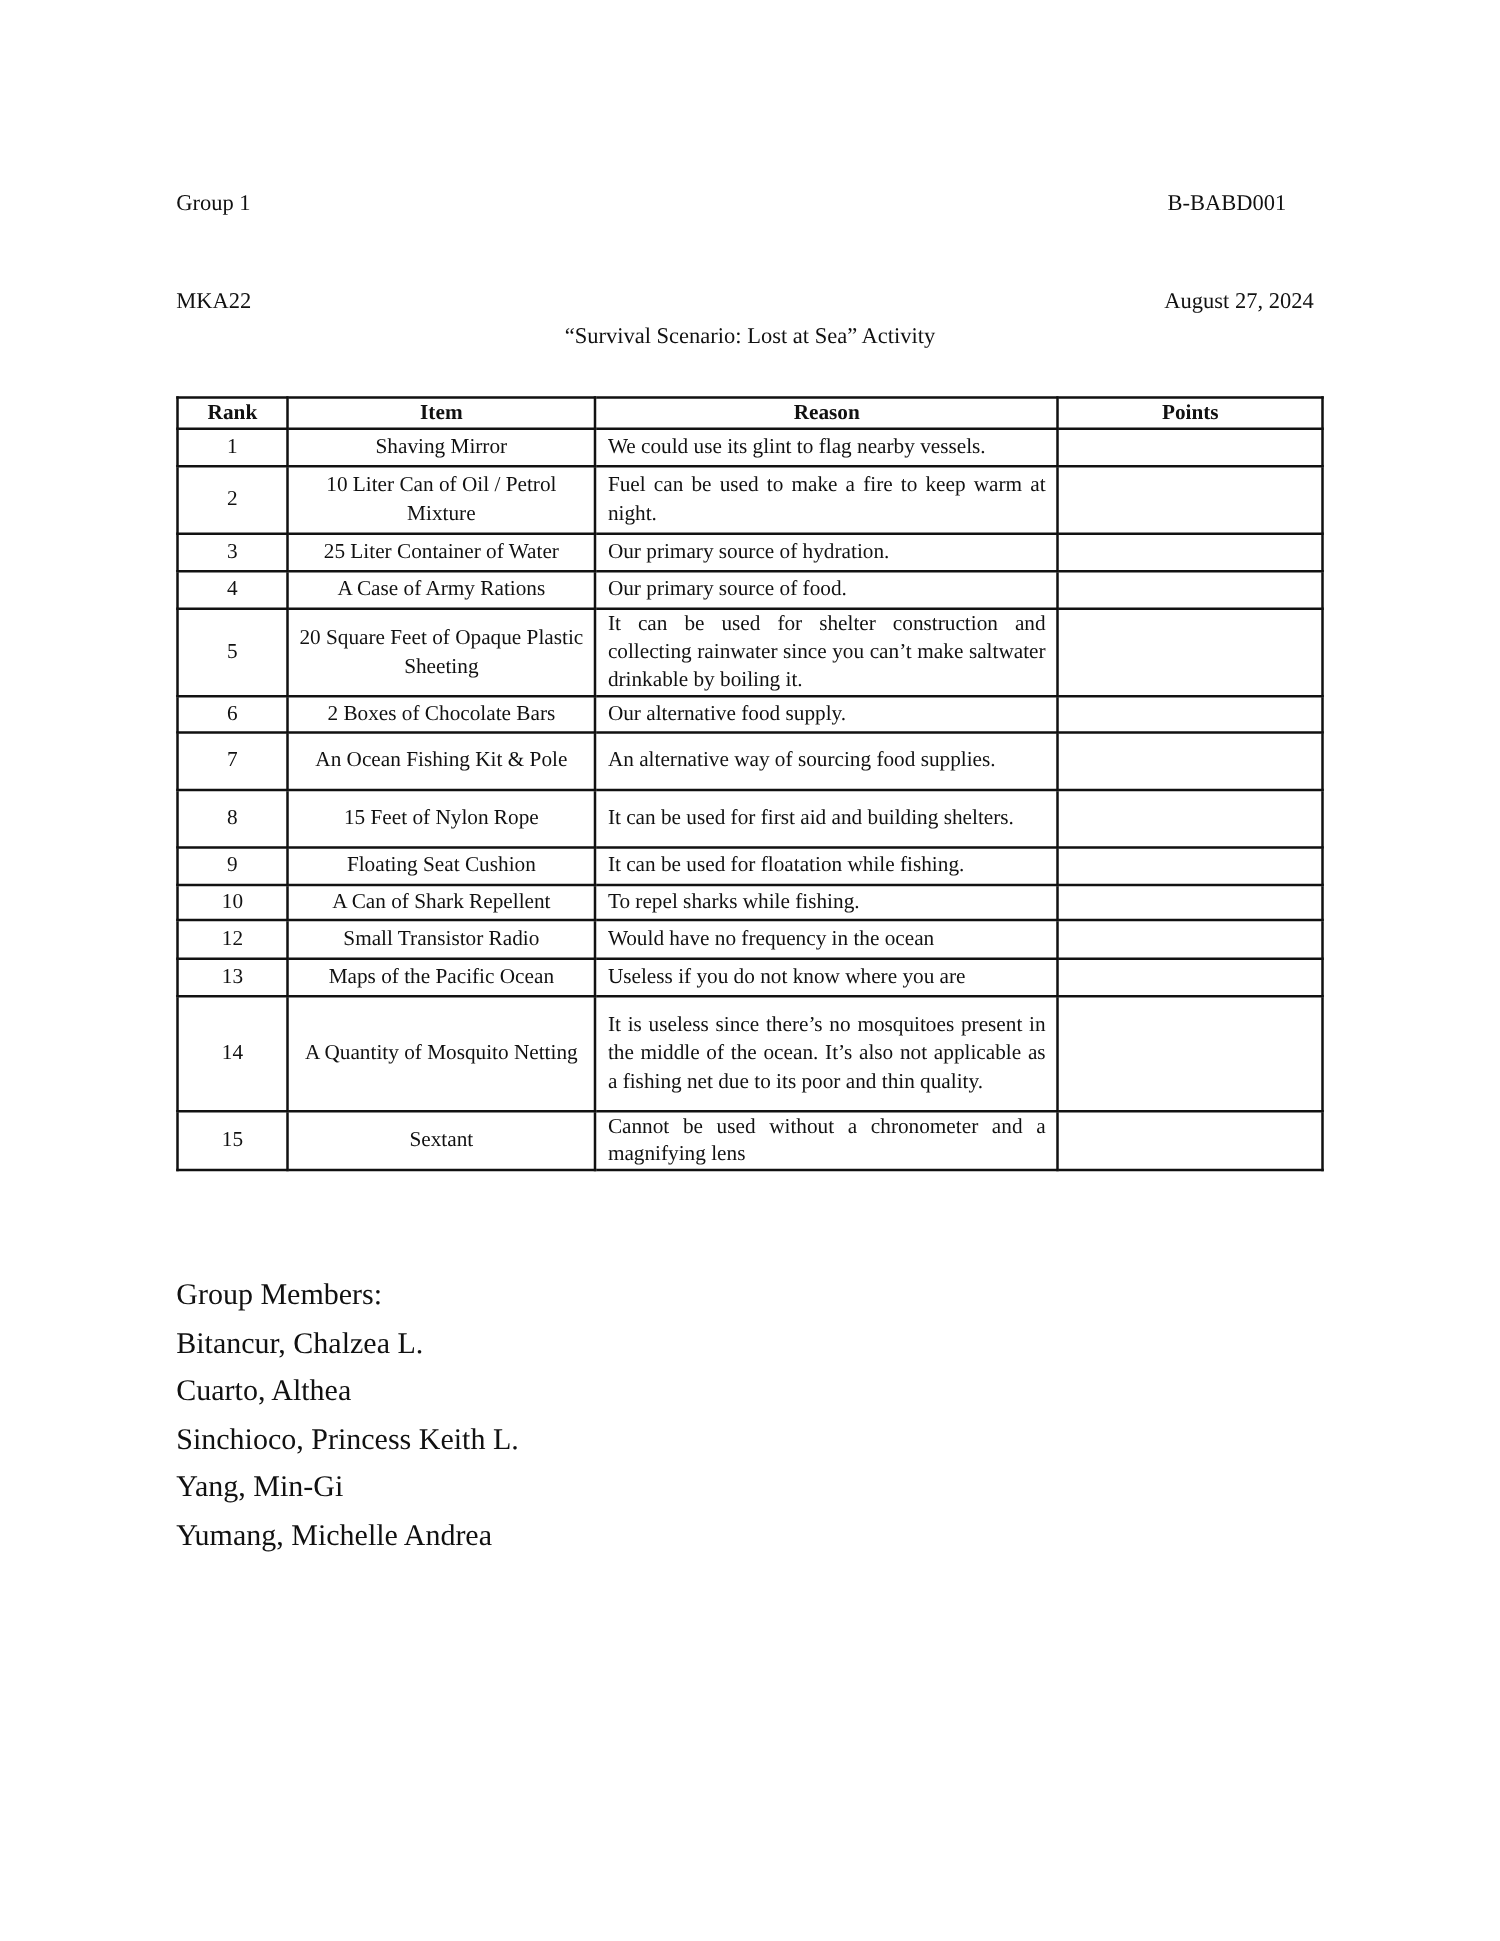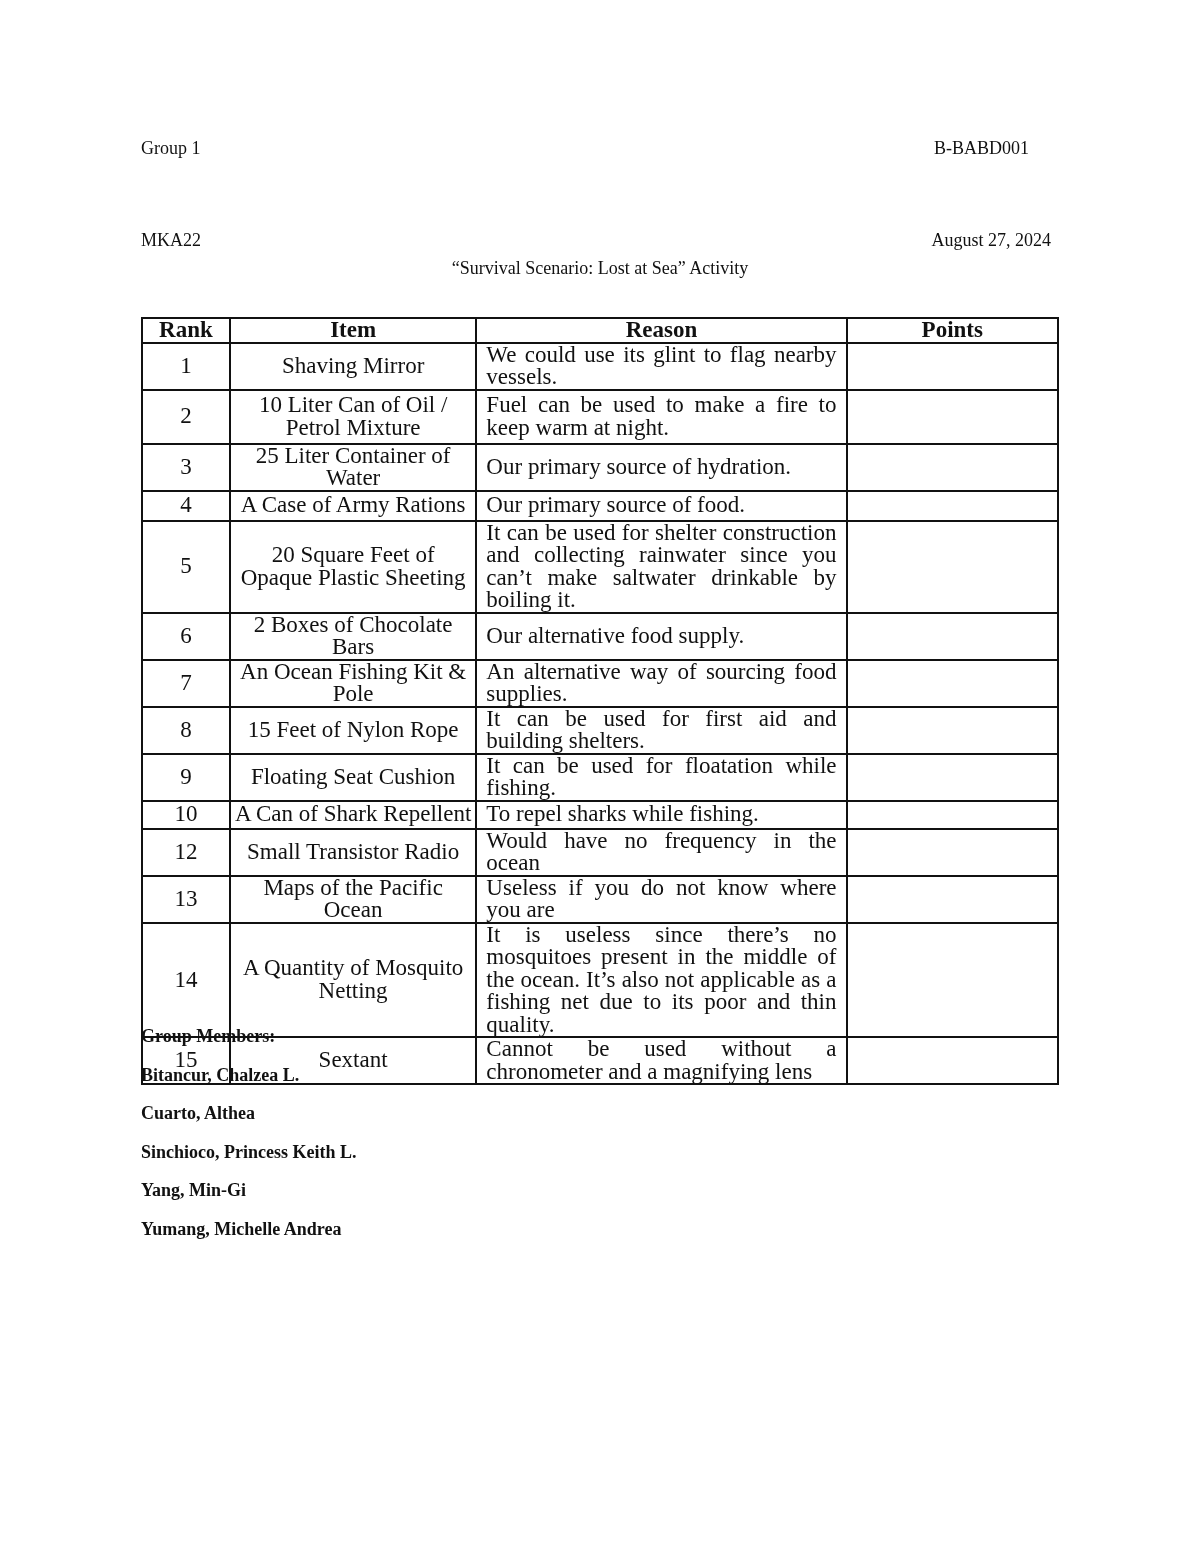--- a/index.html
+++ b/index.html
@@ -22,40 +22,40 @@
     }
     .hdr-row {
       position: absolute;
       left: 141px;
       width: 910px;
       display: flex;
       justify-content: space-between;
       font-size: 18px;
       line-height: 22px;
     }
-    .hdr-row.r1 { top: 137px; gap: 20px; }
+    .hdr-row.r1 { top: 151px; gap: 20px; }
     .hdr-row.r1 .right { padding-right: 22px; }
     .hdr-row.r2 { top: 181px; margin-top: 48px; }
     .title {
       position: absolute;
       top: 257px;
       left: 0;
       width: 1200px;
       text-align: center;
       font-weight: normal;
       font-size: 18px;
       line-height: 22px;
     }
     table.rank-table {
       position: absolute;
       top: 317px;
       left: 141px;
       width: 918px;
       border-collapse: collapse;
-      font-size: 23px;
+      font-size: 17px;
       line-height: 22.5px;
     }
     table.rank-table th,
     table.rank-table td {
       border: 2px solid #111111;
       padding: 0 9px;
       vertical-align: middle;
     }
     table.rank-table th {
       font-weight: bold;
@@ -73,23 +73,22 @@
       margin-top: 40px;
     }
     col.c-rank { width: 88px; }
     col.c-item { width: 247px; }
     col.c-reason { width: 371px; }
     col.c-points { width: 212px; }
     .members {
       position: absolute;
       left: 141px;
       top: 1025px;
-      font-size: 18px;
+      font-size: 24px;
       line-height: 22px;
-      font-weight: bold;
     }
     .members div {
       margin-bottom: 16.5px;
     }
   </style>
 </head>
 <body>
 
 <div class="page">
 

